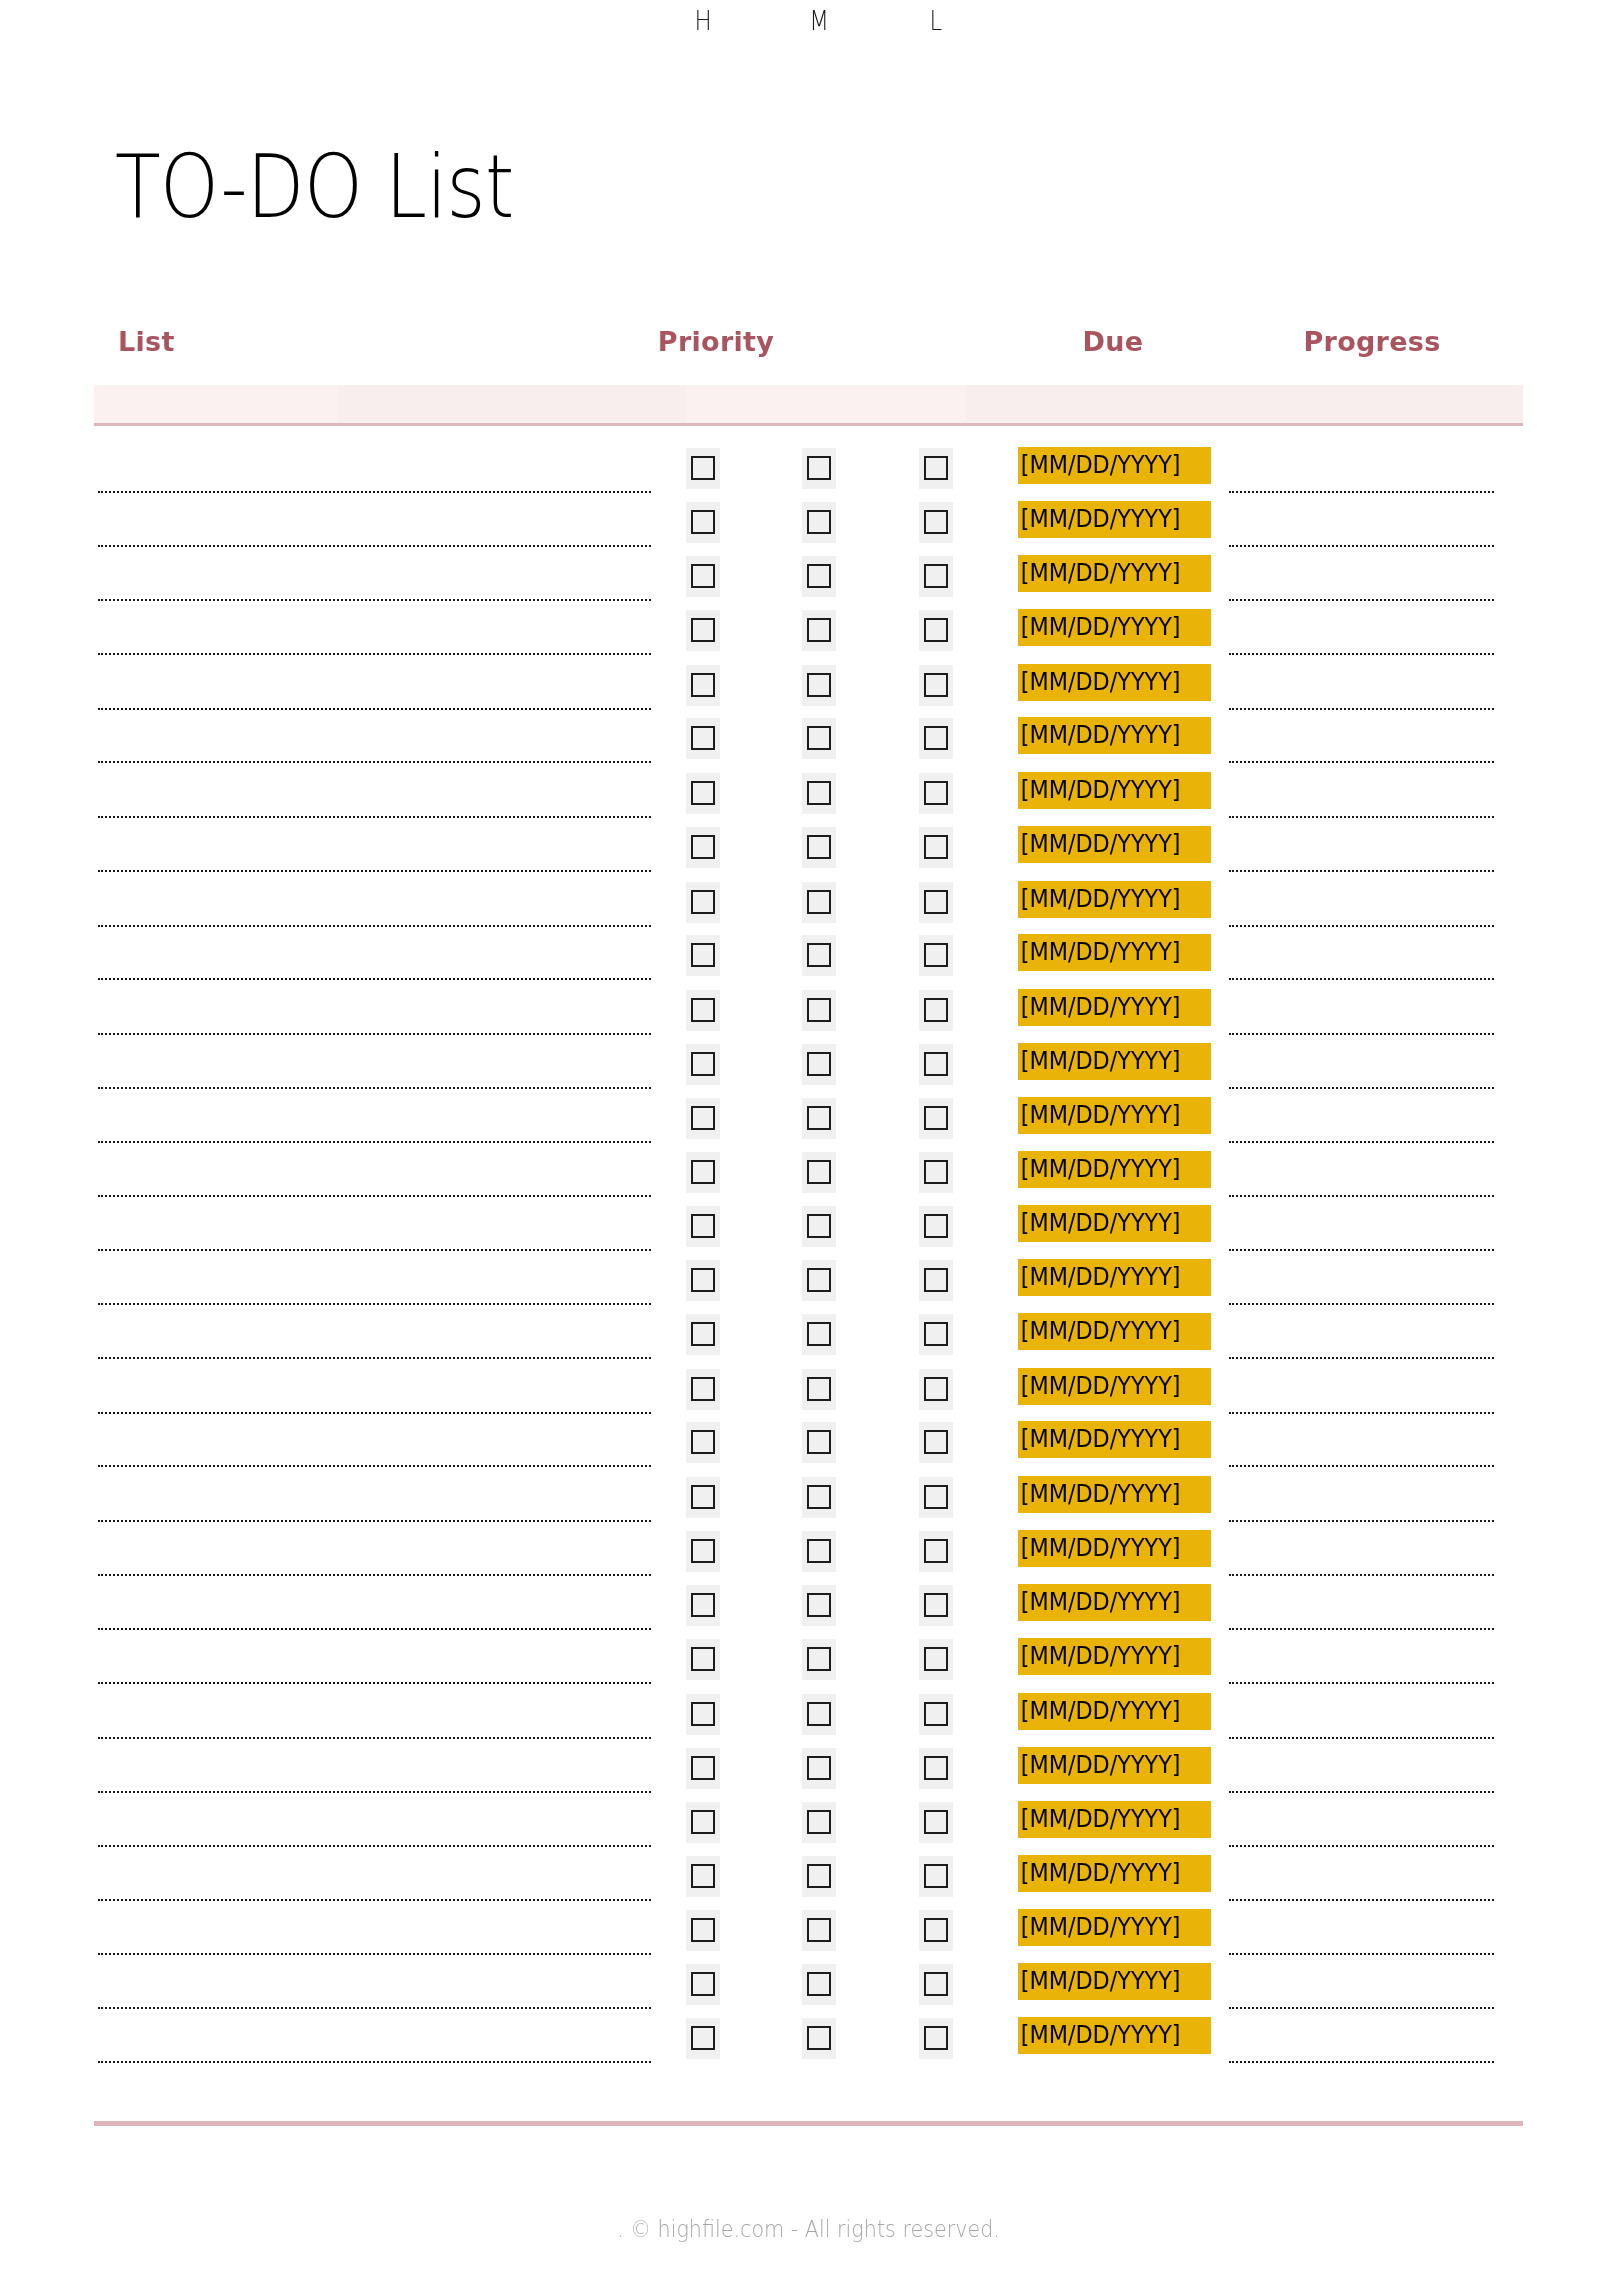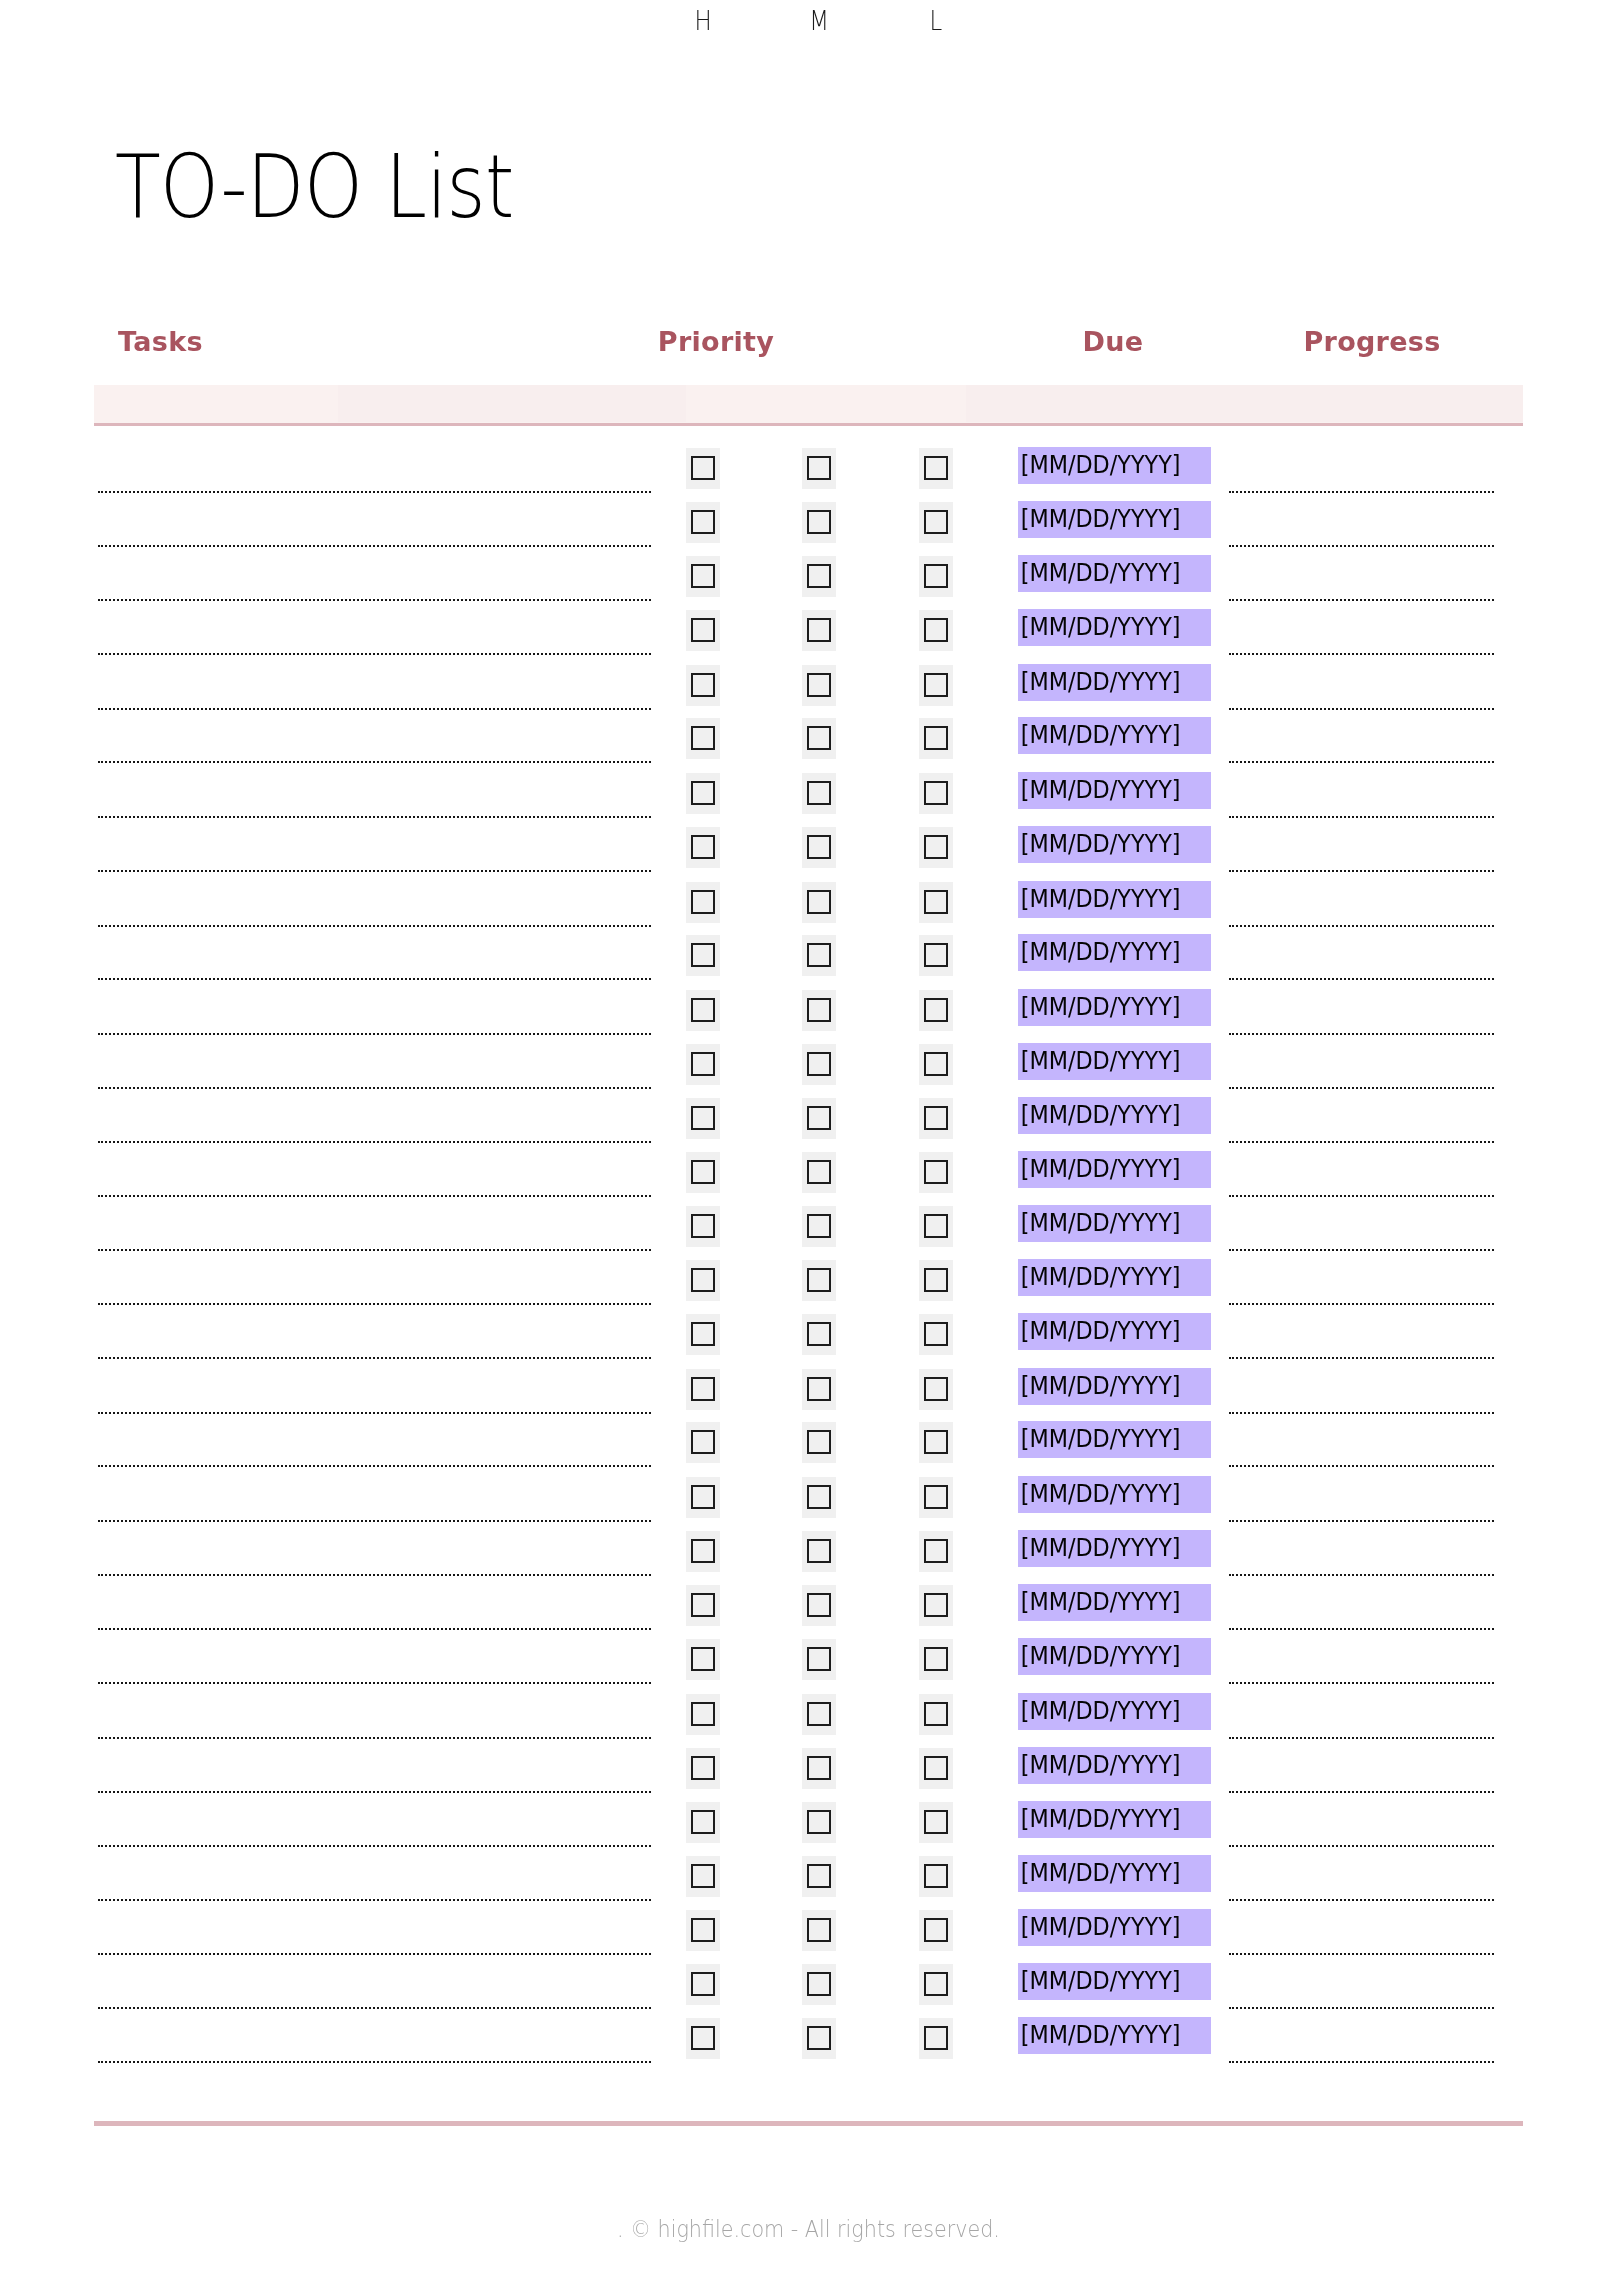--- a/index.html
+++ b/index.html
@@ -136,21 +136,21 @@
     background:#f0f0f0;
   }
 
   
   .due-field {
     position:absolute;
     left:1018px;
     top:5.9px;
     width:193px;
     height:37px;
-    background:#c4b5fd;
+    background:#eab308;
     display:flex;
     align-items:center;
     justify-content:flex-start;
   }
   .due-text {
     font-family:"DejaVu Sans", sans-serif;
     font-size:24px;
     font-weight:400;
     color:#050505;
     white-space:nowrap;
@@ -184,21 +184,21 @@
     transform:scaleX(0.9);
   }
 </style>
 </head>
 <body>
 
 <div class="page">
 
   <div class="title">TO-DO List</div>
 
-  <div class="col-head tasks">Tasks</div>
+  <div class="col-head tasks">List</div>
   <div class="col-head priority">Priority</div>
   <div class="col-head due">Due</div>
   <div class="col-head progress">Progress</div>
 
   <div class="subhead-band">
     <div class="subhead-cell sh-h"></div>
     <div class="subhead-cell sh-m"></div>
     <div class="subhead-cell sh-l"></div>
     <div class="subhead-cell sh-d"></div>
     <div class="subhead-cell sh-p"></div>

